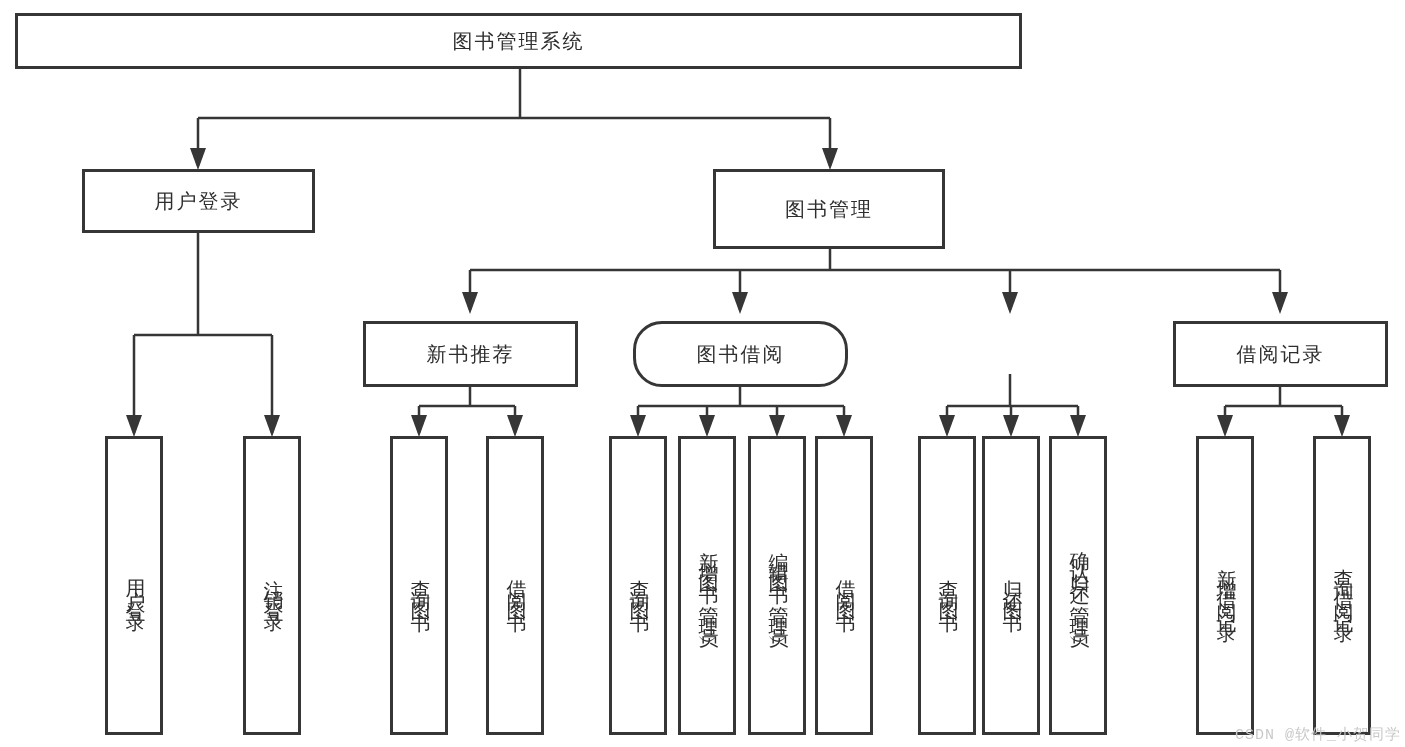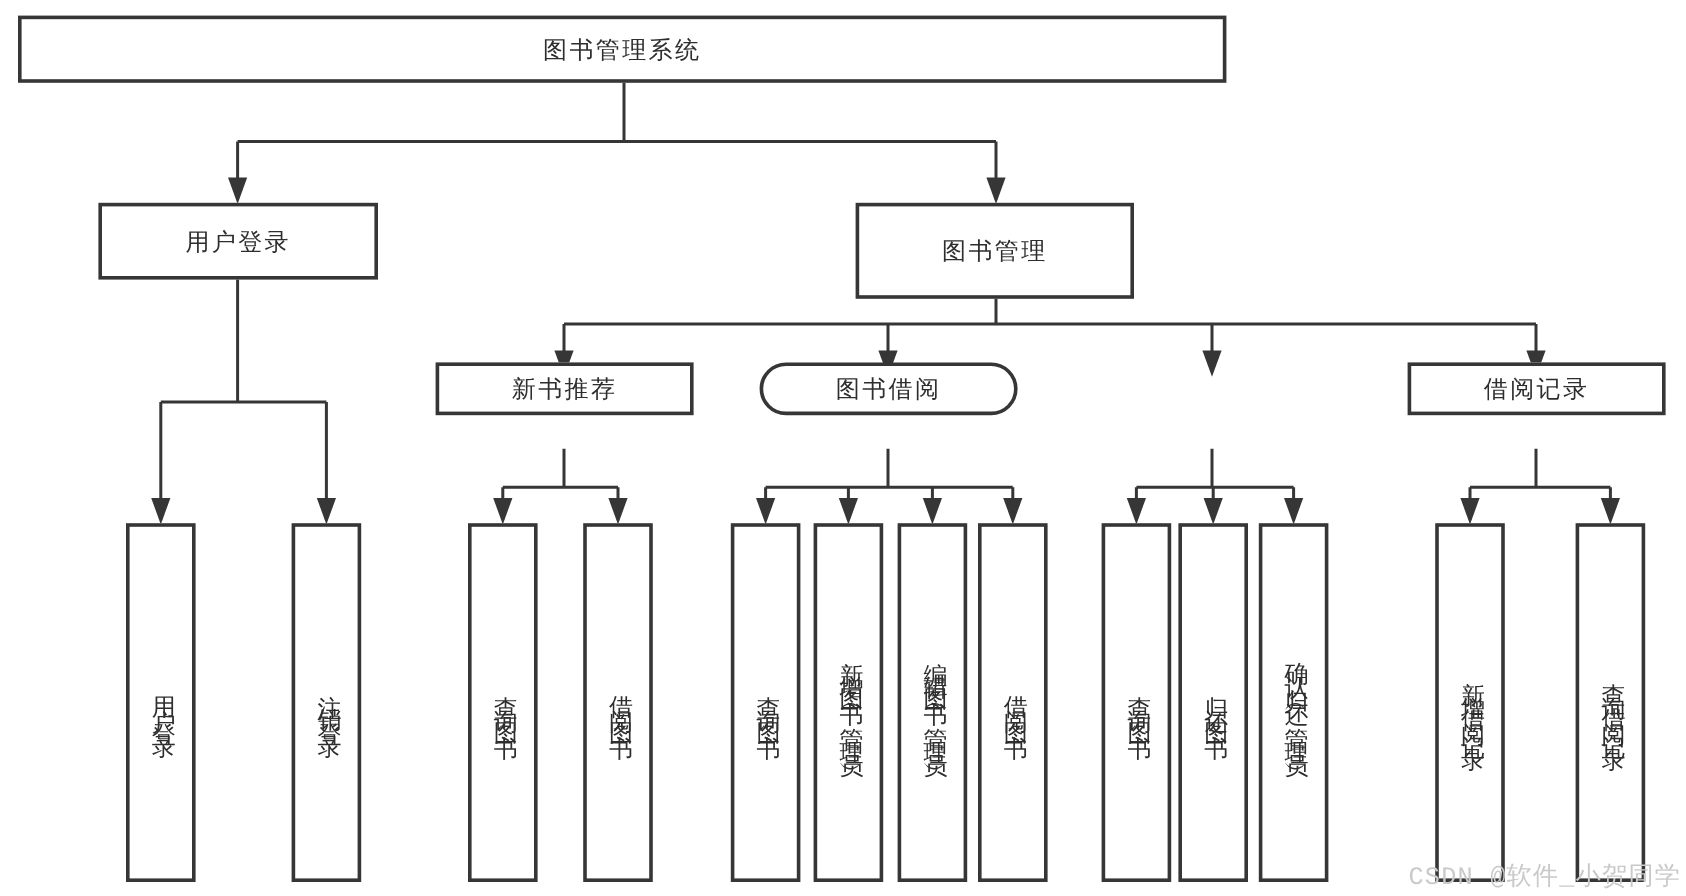--- a/index.html
+++ b/index.html
@@ -41,21 +41,21 @@
     color: var(--text, #2e2e2e);
   }
   .h-label {
     font-size: 20px;
     letter-spacing: 2px;
     white-space: nowrap;
   }
   .root-box   { left: 15px;  top: 13px;  width: 1007px; height: 56px; }
   .lv2-a      { left: 82px;  top: 169px; width: 233px;  height: 64px; }
   .lv2-b      { left: 713px; top: 169px; width: 232px;  height: 80px; }
-  .lv3        { top: 302px;  width: 215px; height: 44px; }
+  .lv3        { top: 321px;  width: 215px; height: 66px; }
   .lv3-1 { left: 363px; }
   .lv3-2 { left: 633px; border-radius: 29px; }
   .lv3-3 { left: 903px; }
   .lv3-4 { left: 1173px; }
   .leaf {
     top: 436px;
     width: 58px;
     height: 299px;
   }
   .v-text {
@@ -75,21 +75,21 @@
   .lf-8  { left: 815px; }
   .lf-9  { left: 918px; }
   .lf-10 { left: 982px; }
   .lf-11 { left: 1049px; }
   .lf-12 { left: 1196px; }
   .lf-13 { left: 1313px; }
   .watermark {
     position: absolute;
     right: 4px;
     bottom: 3px;
-    font-size: 21px;
+    font-size: 15px;
     letter-spacing: 1px;
     color: var(--wm, #c9c9c9);
     z-index: 5;
     white-space: nowrap;
   }
 </style>
 </head>
 <body>
 
 <div class="canvas" style="--line: #363636; --border: #363636; --text: #2e2e2e; --wm: #c9c9c9; --bg: #ffffff;">

